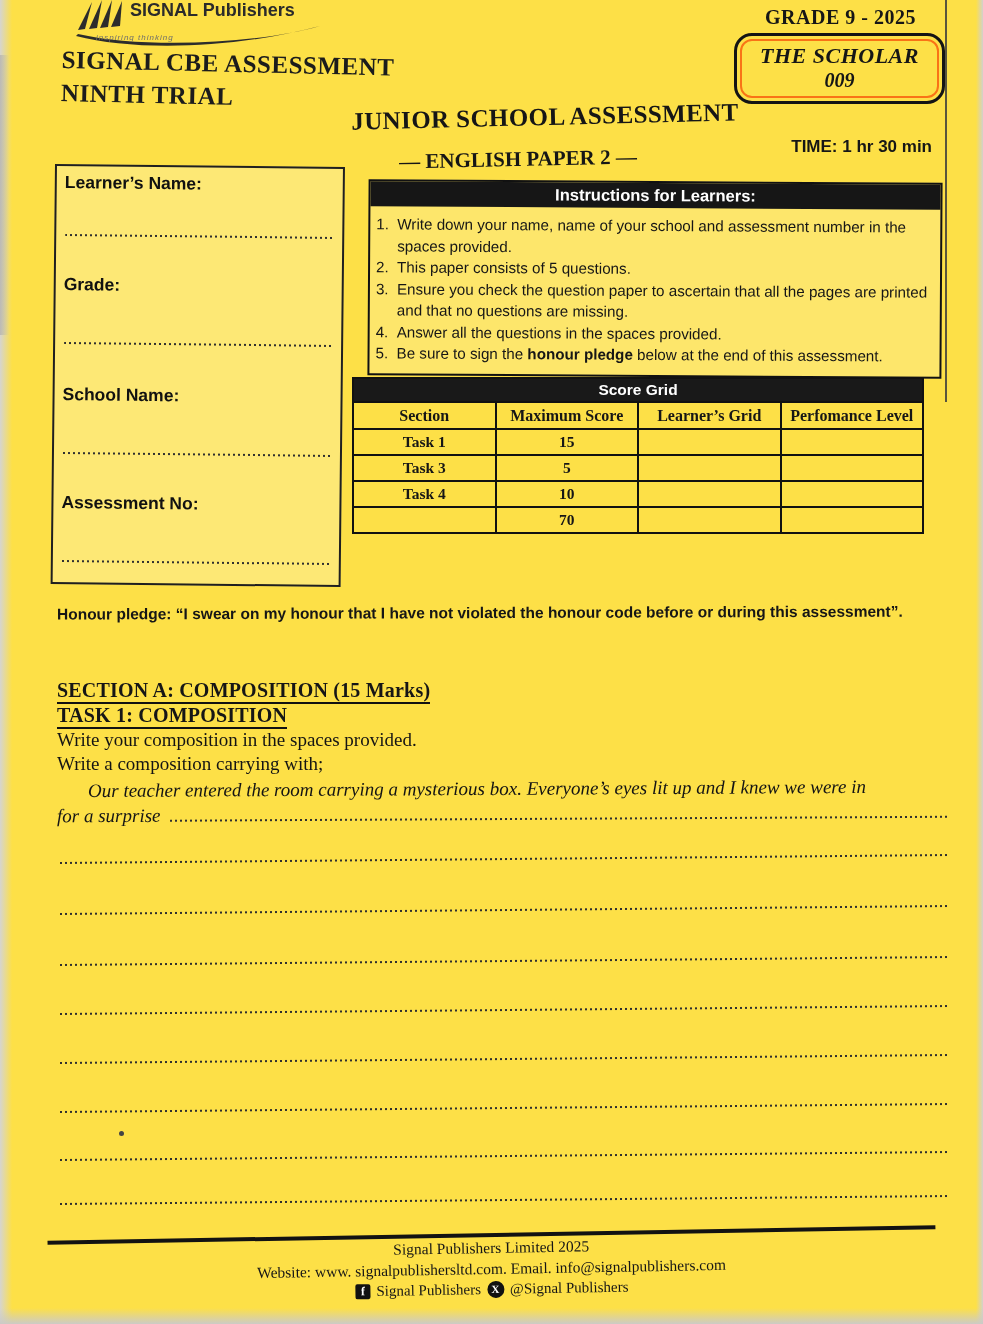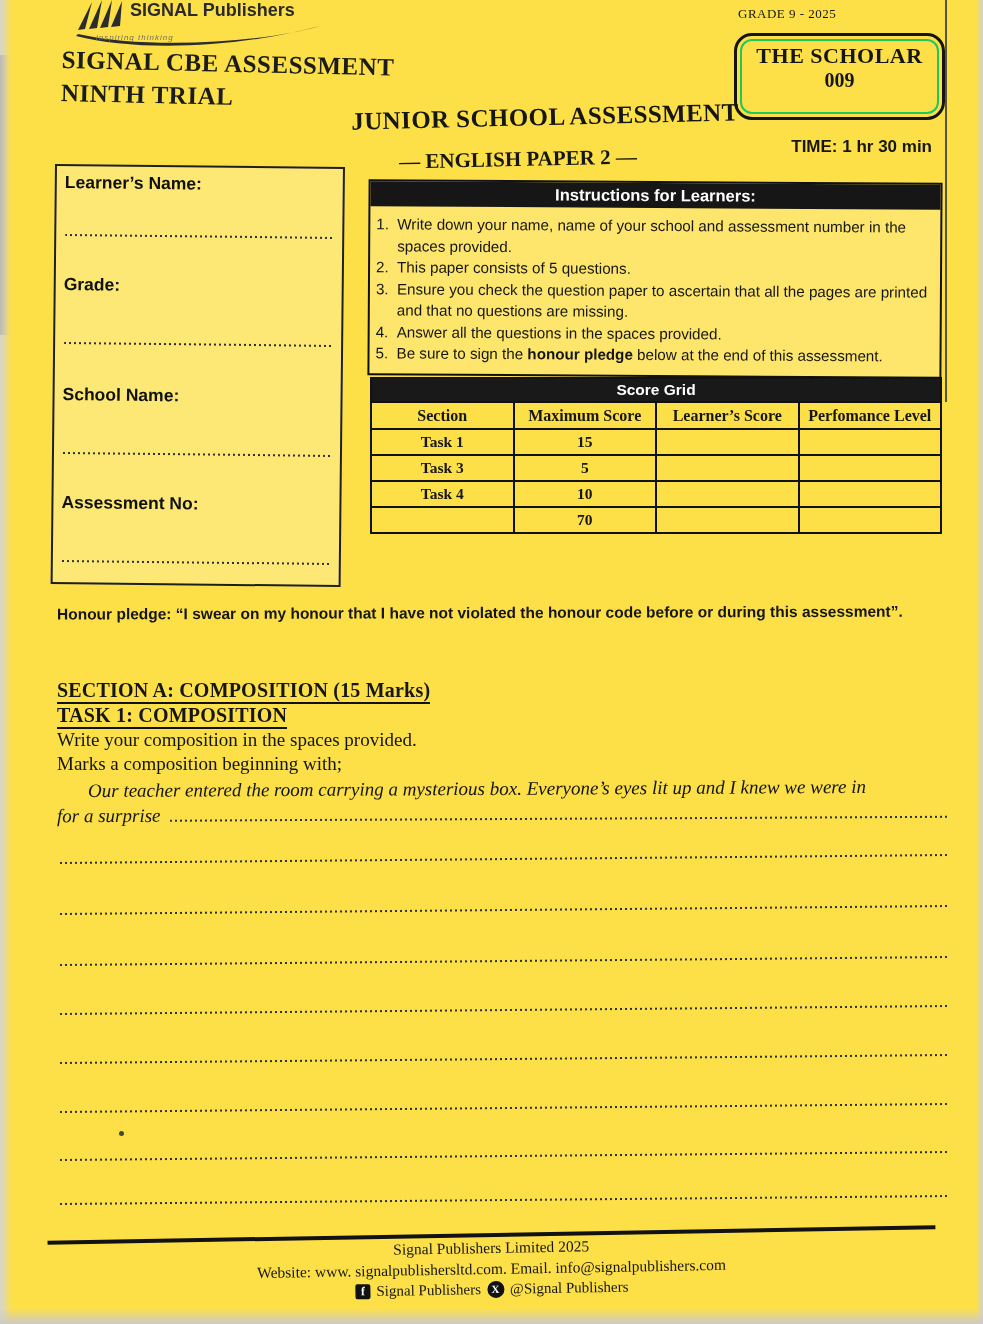--- a/index.html
+++ b/index.html
@@ -16,43 +16,43 @@
   .edge-right{right:0;top:0;width:7px;height:100%;background:linear-gradient(270deg,#d2d1cd,rgba(246,245,241,0));}
   .scanline-right{left:945px;top:0;width:2px;height:402px;background:#3c3c3c;opacity:.85;}
   .edge-bottom{left:0;bottom:0;width:100%;height:16px;background:linear-gradient(0deg,#ccCBc6,rgba(246,245,241,0));}
   .pen-dot{left:119px;top:1131px;width:5px;height:5px;border-radius:50%;background:#444;}
   
   .logo{left:58px;top:0px;width:270px;height:52px;}
   .logo svg{display:block;}
   .logo-tagline{position:absolute;left:38px;top:33px;font-size:8px;color:#6f6e6a;letter-spacing:1px;font-style:italic;}
   
   .series-title{left:62px;top:44px;font-family:"Liberation Serif",serif;font-weight:bold;font-size:25px;line-height:1.3;letter-spacing:.5px;transform:rotate(1.3deg);transform-origin:left top;color:#1c1c1c;}
-  .grade-year{right:40px;top:6px;width:205px;text-align:left;font-family:"Liberation Serif",serif;font-weight:normal;font-size:13px;letter-spacing:.5px;}
+  .grade-year{right:40px;top:6px;width:205px;text-align:center;font-family:"Liberation Serif",serif;font-weight:bold;font-size:20px;letter-spacing:.5px;}
   .badge{right:38px;top:33px;width:199px;border:3px solid #141414;border-radius:18px;padding:3px;}
-  .badge-inner{border:2px solid #22c55e;border-radius:12px;text-align:center;padding:2px 4px 20px 4px;font-family:"Liberation Serif",serif;font-weight:bold;}
+  .badge-inner{border:2px solid #f97316;border-radius:12px;text-align:center;padding:2px 4px 4px 4px;font-family:"Liberation Serif",serif;font-weight:bold;font-style:italic;}
   .badge-title{font-size:22px;letter-spacing:.5px;}
   .badge-num{font-size:20px;}
   .exam-title{left:330px;top:103px;width:430px;text-align:center;font-family:"Liberation Serif",serif;font-weight:bold;font-size:25px;letter-spacing:.4px;transform:rotate(-1.4deg);}
   .paper-title{left:368px;top:147px;width:300px;text-align:center;font-family:"Liberation Serif",serif;font-weight:bold;font-size:21px;transform:rotate(-1.2deg);}
   .time-label{right:51px;top:137px;font-weight:bold;font-size:17px;}
   
   .learner-box{left:55px;top:164px;width:286px;height:416px;border:2.5px solid #1f1f1f;transform:rotate(.6deg);transform-origin:left top;background:rgba(255,255,255,.25);}
   .lb-label{position:absolute;left:8px;font-weight:bold;font-size:17.5px;color:#111;}
   .lb-line{position:absolute;left:9px;right:9px;height:2px;background:repeating-linear-gradient(90deg,#2e2e2e 0 2px,rgba(0,0,0,0) 2px 5px);}
   
   .dotline{height:2px;background:repeating-linear-gradient(90deg,#2e2e2e 0 2px,rgba(0,0,0,0) 2px 5px);}
   
   .ins-box{left:368px;top:181px;width:570px;border:2.5px solid #111;transform:rotate(.35deg);background:rgba(255,255,255,.2);}
   .ins-bar{background:#161616;color:#fff;text-align:center;font-weight:bold;font-size:16.5px;padding:3px 0;}
   .ins-list{padding:7px 10px 9px 6px;font-size:15.2px;line-height:1.42;color:#161616;}
   .ins-item{display:flex;}
   .ins-item .num{width:21px;flex:none;}
   .ins-item .txt{flex:1;}
   
-  .grid-box{left:370px;top:377px;width:572px;}
+  .grid-box{left:352px;top:377px;width:572px;}
   .grid-bar{background:#191919;color:#fff;text-align:center;font-weight:bold;font-size:15.5px;padding:2px 0;border:2px solid #111;border-bottom:none;}
   table.score{border-collapse:collapse;width:100%;font-family:"Liberation Serif",serif;table-layout:fixed;}
   table.score th,table.score td{border:2px solid #111;text-align:center;font-weight:bold;}
   table.score th{font-size:16px;line-height:1.2;padding:3px 1px;}
   table.score td{font-size:15.5px;height:24px;padding:0 2px;}
   
   .pledge{left:57px;top:604px;width:900px;font-weight:bold;font-size:15.5px;white-space:nowrap;transform:rotate(-.2deg);}
   .sigrow{left:57px;top:645px;width:893px;display:flex;align-items:flex-end;font-weight:bold;font-size:16.5px;}
   .sigrow .lbl{flex:none;padding-right:6px;}
   .sline{border-bottom:2px solid #111;height:18px;}
@@ -155,21 +155,21 @@
     </div>
   </div>
 
   <div class="abs grid-box">
     <div class="grid-bar">Score Grid</div>
     <table class="score">
       <tbody>
           <tr>
         <th>Section</th>
         <th>Maximum Score</th>
-        <th>Learner’s Score</th>
+        <th>Learner’s Grid</th>
         <th>Perfomance Level</th>
       </tr>
       <tr>
         <td>Task 1</td>
         <td>15</td>
         <td></td>
         <td></td>
       </tr>
       <tr>
         <td>Task 3</td>
@@ -192,21 +192,21 @@
     </tbody>
       </table>
   </div>
 
   <div class="abs pledge">Honour pledge: “I swear on my honour that I have not violated the honour code before or during this assessment”.</div>
 
 
   <div class="abs sec-head"><span>SECTION A: COMPOSITION (15 Marks)</span></div>
   <div class="abs sec-head task-head"><span>TASK 1: COMPOSITION</span></div>
   <div class="abs body-line" style="top:729px;">Write your composition in the spaces provided.</div>
-  <div class="abs body-line" style="top:753px;">Marks a composition beginning with;</div>
+  <div class="abs body-line" style="top:753px;">Write a composition carrying with;</div>
   <div class="abs body-line prompt" style="top:778px;left:88px;">Our teacher entered the room carrying a mysterious box. Everyone’s eyes lit up and I knew we were in</div>
   <div class="abs prompt2row">
     <span class="serif" style="font-size:19px;font-style:italic;">for a surprise</span>
     <span class="dotline"></span>
   </div>
 
   <div class="wline" style="top:858px;"></div>
   <div class="wline" style="top:909px;"></div>
   <div class="wline" style="top:960px;"></div>
   <div class="wline" style="top:1009px;"></div>

